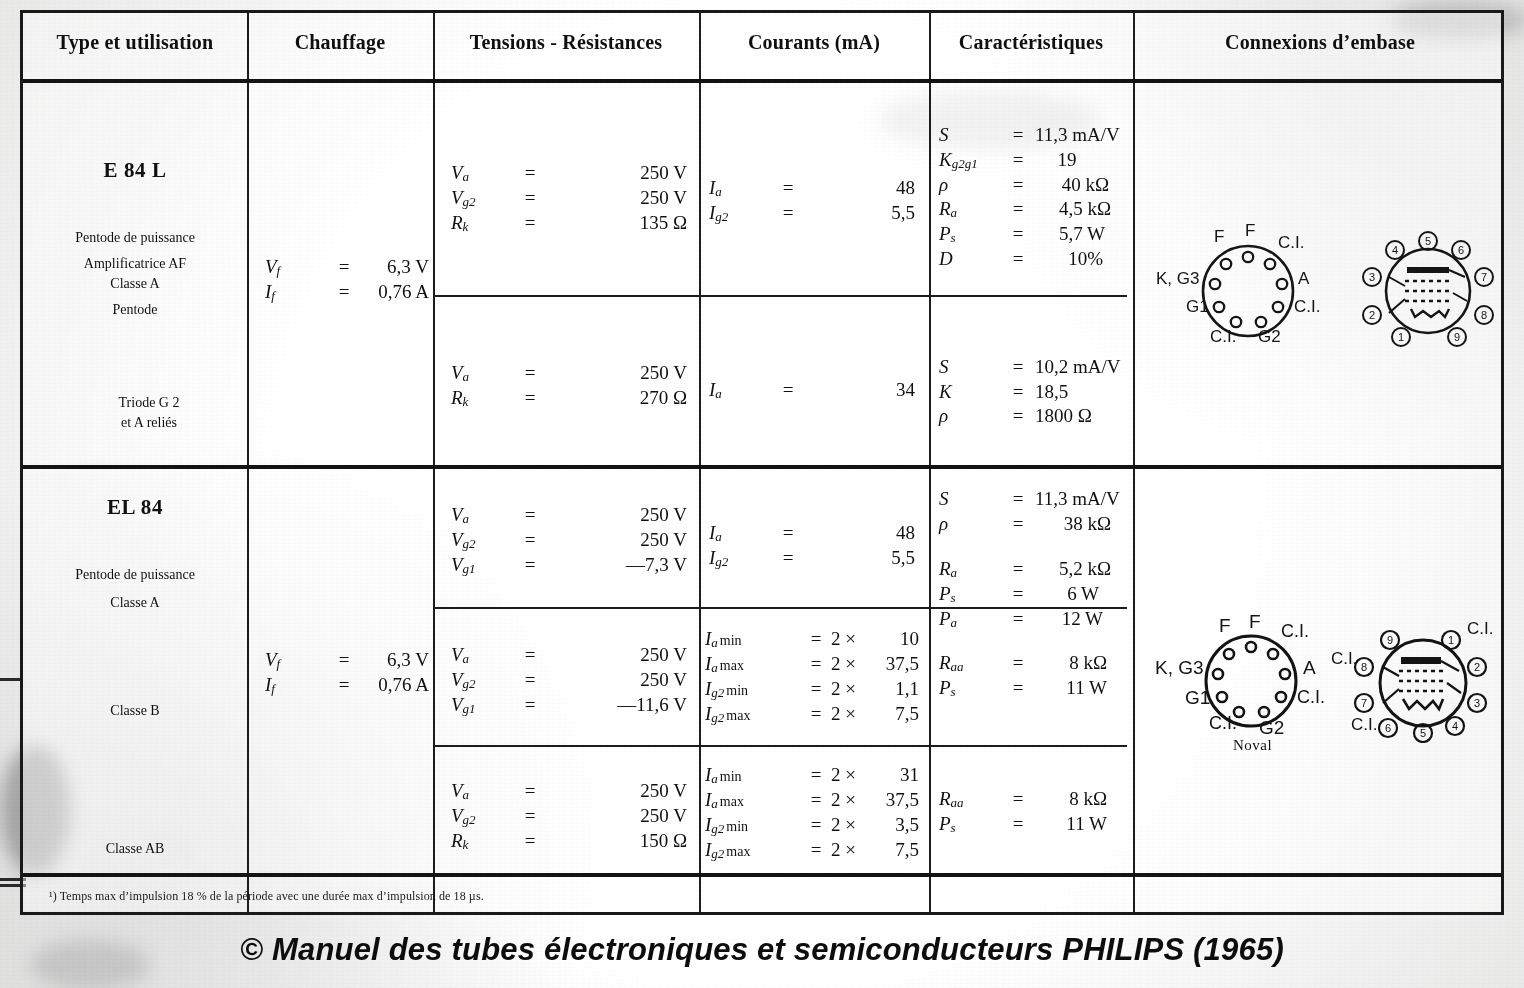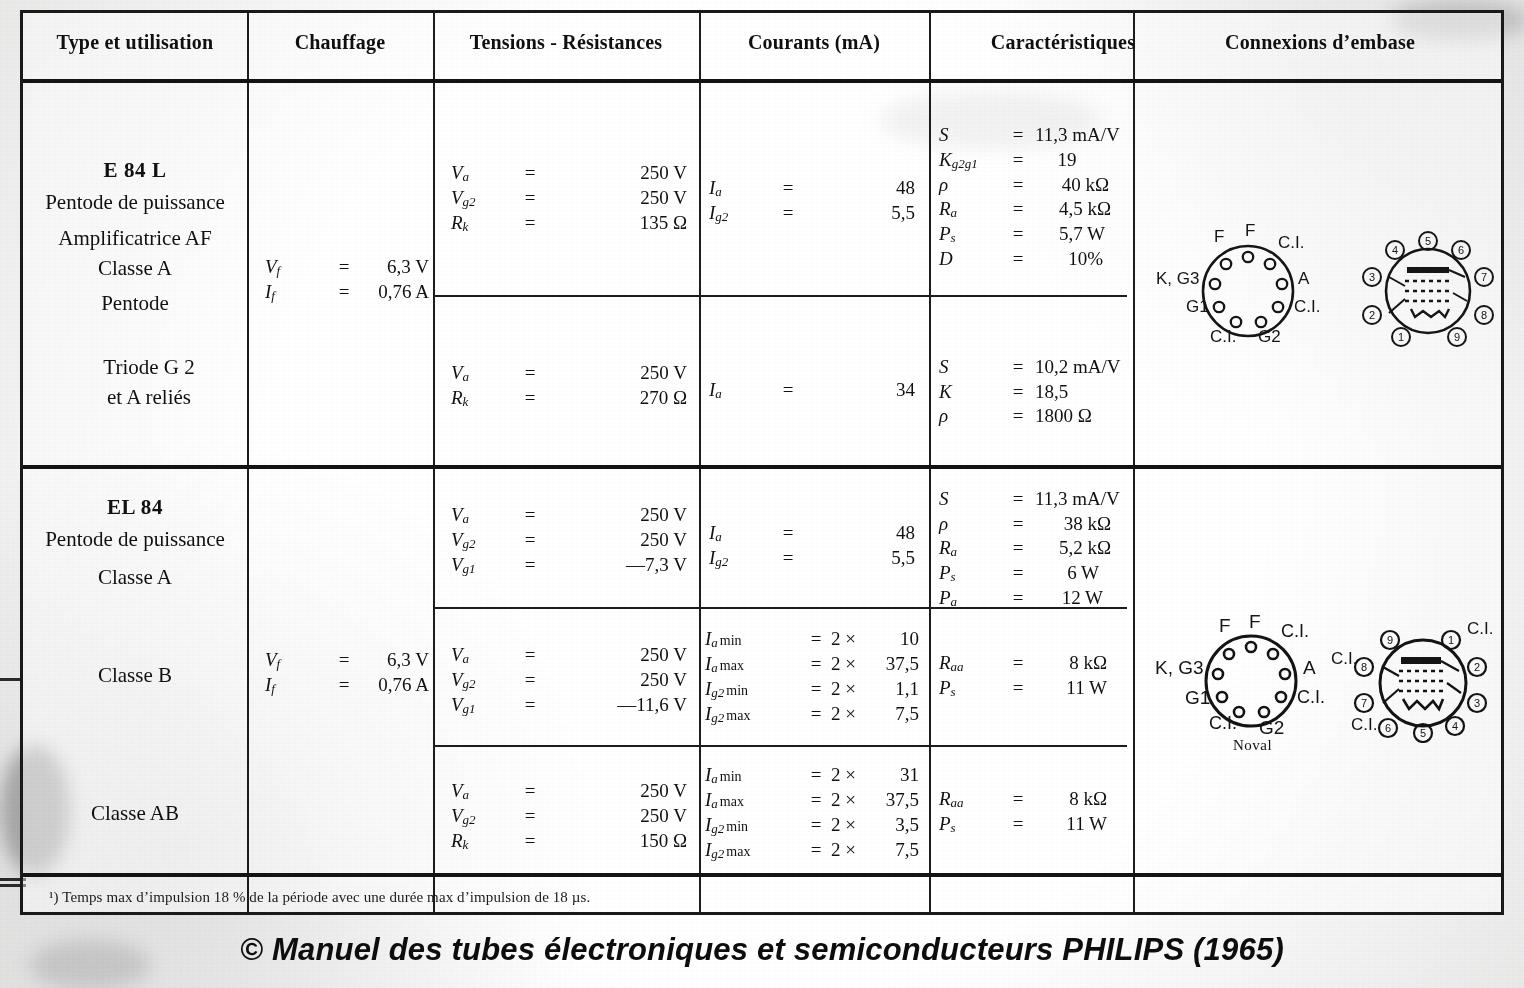--- a/index.html
+++ b/index.html
@@ -87,22 +87,23 @@
     box-sizing: border-box;
   }
   .ctr { text-align: center; }
 
   .tname {
     font-size: 21px;
     font-weight: bold;
     letter-spacing: .6px;
   }
   .tdesc {
-    font-size: 21px;
+    font-size: 14px;
     line-height: 1.42;
+    margin-top: 40px;
   }
 
   
   .prow {
     display: grid;
     grid-template-columns: 62px 34px 1fr;
     align-items: baseline;
     font-size: 19px;
     line-height: 1.30;
     white-space: nowrap;
@@ -129,21 +130,21 @@
   
   .prow.mult { grid-template-columns: 96px 30px 24px 1fr; }
   .prow.mult .two { text-align: right; }
   .prow.mult .val { text-align: right; padding-right: 10px; }
 
   
   #footnote {
     position: absolute;
     left: 46px;
     top: 888px;
-    font-size: 15px;
+    font-size: 12px;
     letter-spacing: .1px;
     color: #1b1b1b;
     white-space: nowrap;
   }
 
   
   #caption {
     position: absolute;
     left: 0;
     right: 0;
@@ -204,21 +205,21 @@
     <div class="hline thick" style="top:860px;"></div>
 
     <div class="hline" style="top:282px;left:410px;right:374px;"></div>
     <div class="hline" style="top:594px;left:410px;right:374px;"></div>
     <div class="hline" style="top:732px;left:410px;right:374px;"></div>
 
     <div class="hdr-cell" style="left:0px;width:224px;">Type et utilisation</div>
     <div class="hdr-cell" style="left:224px;width:186px;">Chauffage</div>
     <div class="hdr-cell" style="left:410px;width:266px;">Tensions - Résistances</div>
     <div class="hdr-cell" style="left:676px;width:230px;">Courants (mA)</div>
-    <div class="hdr-cell" style="left:906px;width:204px;margin-left:32px;">Caractéristiques</div>
+    <div class="hdr-cell" style="left:906px;width:204px;">Caractéristiques</div>
     <div class="hdr-cell" style="left:1110px;width:374px;">Connexions d’embase</div>
 
     <div class="cell ctr tname" style="left:0px;top:145px;width:224px;">E 84 L</div>
     <div class="cell ctr tdesc" style="left:0px;top:175px;width:224px;">
       <div>Pentode de puissance</div>
       <div style="margin-top:6px;">Amplificatrice  AF</div>
       <div>Classe A</div>
       <div style="margin-top:6px;">Pentode</div>
     </div>
 
@@ -463,21 +464,21 @@
         <span class="val left">11,3 mA/V</span>
       </div>
       <div class="prow">
         <span class="lab upr">ρ</span>
         <span class="eq">=</span>
         <span class="val" style="padding-right:22px;">38 kΩ</span>
       </div>
       <div class="prow">
         <span class="lab"><i>R</i><span class="sub">a</span></span>
         <span class="eq">=</span>
-        <span class="val" style="padding-right:22px;">5,2 kΩ</span>
+        <span class="val" style="padding-right:22px;margin-top:21px;">5,2 kΩ</span>
       </div>
       <div class="prow">
         <span class="lab"><i>P</i><span class="sub">s</span></span>
         <span class="eq">=</span>
         <span class="val" style="padding-right:34px;">6 W</span>
       </div>
       <div class="prow">
         <span class="lab"><i>P</i><span class="sub">a</span></span>
         <span class="eq">=</span>
         <span class="val" style="padding-right:30px;">12 W</span>

